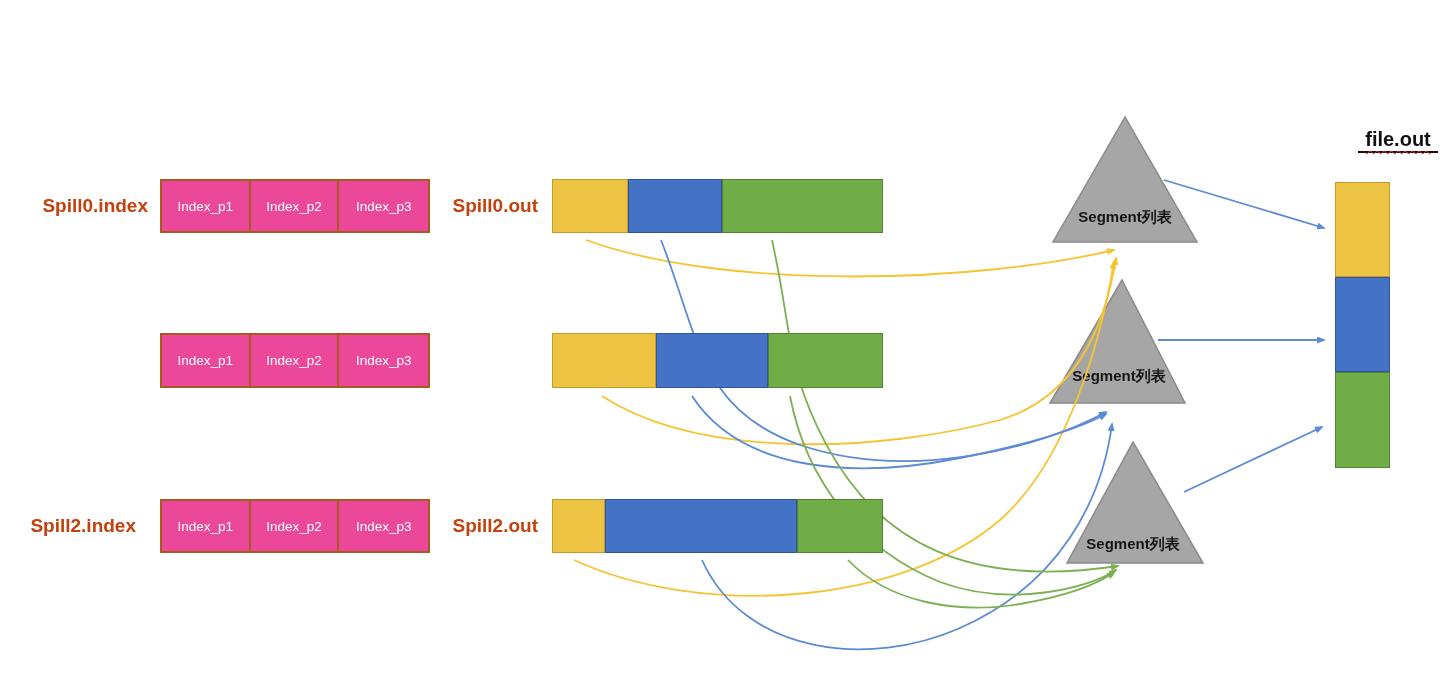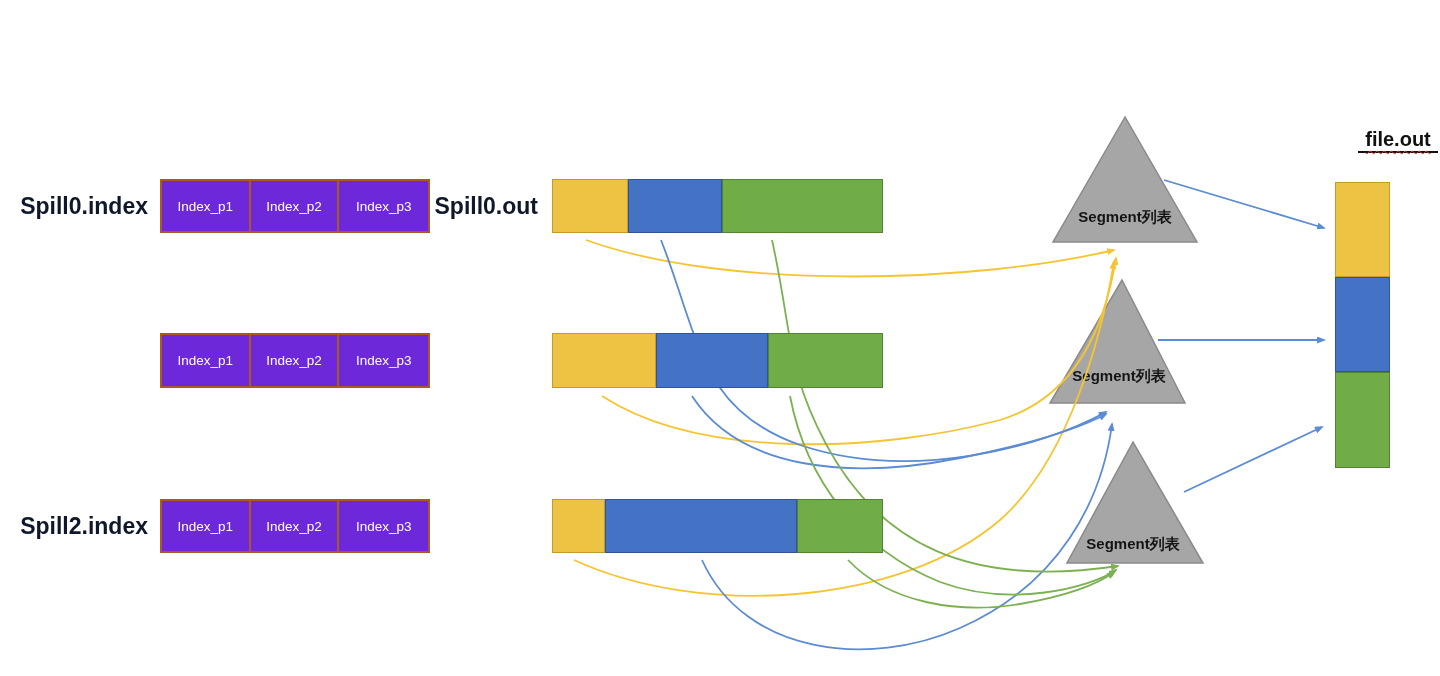--- a/index.html
+++ b/index.html
@@ -1,22 +1,22 @@
 <!DOCTYPE html>
 <html><head>
 <meta charset="utf-8">
 <style>
   html,body{margin:0;padding:0;background:#ffffff;}
   #canvas{position:relative;width:1440px;height:676px;background:#ffffff;overflow:hidden;
           font-family:"Liberation Sans", sans-serif;}
   #arrow-layer{position:absolute;left:0;top:0;z-index:1;}
   .abs{position:absolute;}
   .row-label{display:flex;align-items:center;justify-content:flex-end;
-             font-weight:bold;font-size:23px;color:#0f172a;z-index:3;}
-  .index-box{display:flex;z-index:3;background:#6d28d9;border:2px solid #A85A20;box-sizing:border-box;}
+             font-weight:bold;font-size:19px;color:#c2410c;z-index:3;}
+  .index-box{display:flex;z-index:3;background:#ec4899;border:2px solid #A85A20;box-sizing:border-box;}
   .index-cell{display:flex;align-items:center;justify-content:center;color:#ffffff;
               font-size:13.5px;box-sizing:border-box;}
   .index-cell + .index-cell{border-left:2px solid #A85A20;}
   .out-bar{display:flex;z-index:3;}
   .seg{box-sizing:border-box;height:100%;}
   .seg-yellow{background:#EDC343;border:1.5px solid #C59A2B;}
   .seg-blue{background:#4472C4;border:1.5px solid #2F5597;}
   .seg-green{background:#70AD47;border:1.5px solid #538234;}
   .fileout-label{font-weight:bold;font-size:20px;color:#111;text-align:center;z-index:3;
                  text-decoration:underline;
@@ -101,26 +101,27 @@
     <div class="index-cell" style="width:88px;">Index_p1</div>
     <div class="index-cell" style="width:90px;">Index_p2</div>
     <div class="index-cell" style="width:92px;">Index_p3</div>
   </div>
   <div class="abs out-bar r1" style="left:552px;width:331px;">
     <div class="seg seg-yellow" style="width:104px;"></div>
     <div class="seg seg-blue" style="width:112px;"></div>
     <div class="seg seg-green" style="width:115px;"></div>
   </div>
 
-  <div class="abs row-label r2" style="left:20px;width:128px;text-align:center;">Spill2.index</div>
+  <div class="abs row-label r2" style="left:8px;width:128px;text-align:center;">Spill2.index</div>
   <div class="abs index-box r2" style="left:160px;width:270px;">
     <div class="index-cell" style="width:88px;">Index_p1</div>
     <div class="index-cell" style="width:90px;">Index_p2</div>
     <div class="index-cell" style="width:92px;">Index_p3</div>
   </div>
+  <div class="abs row-label r2" style="left:438px;width:100px;">Spill2.out</div>
   <div class="abs out-bar r2" style="left:552px;width:331px;">
     <div class="seg seg-yellow" style="width:53px;"></div>
     <div class="seg seg-blue" style="width:192px;"></div>
     <div class="seg seg-green" style="width:86px;"></div>
   </div>
 
   <div class="abs fileout-label" style="left:1318px;top:128px;width:80px;margin-left:40px;">file.out</div>
   <div class="abs fileout-bar" style="left:1335px;top:182px;width:55px;height:286px;">
     <div class="seg seg-yellow" style="width:100%;height:95px;"></div>
     <div class="seg seg-blue" style="width:100%;height:95px;"></div>

